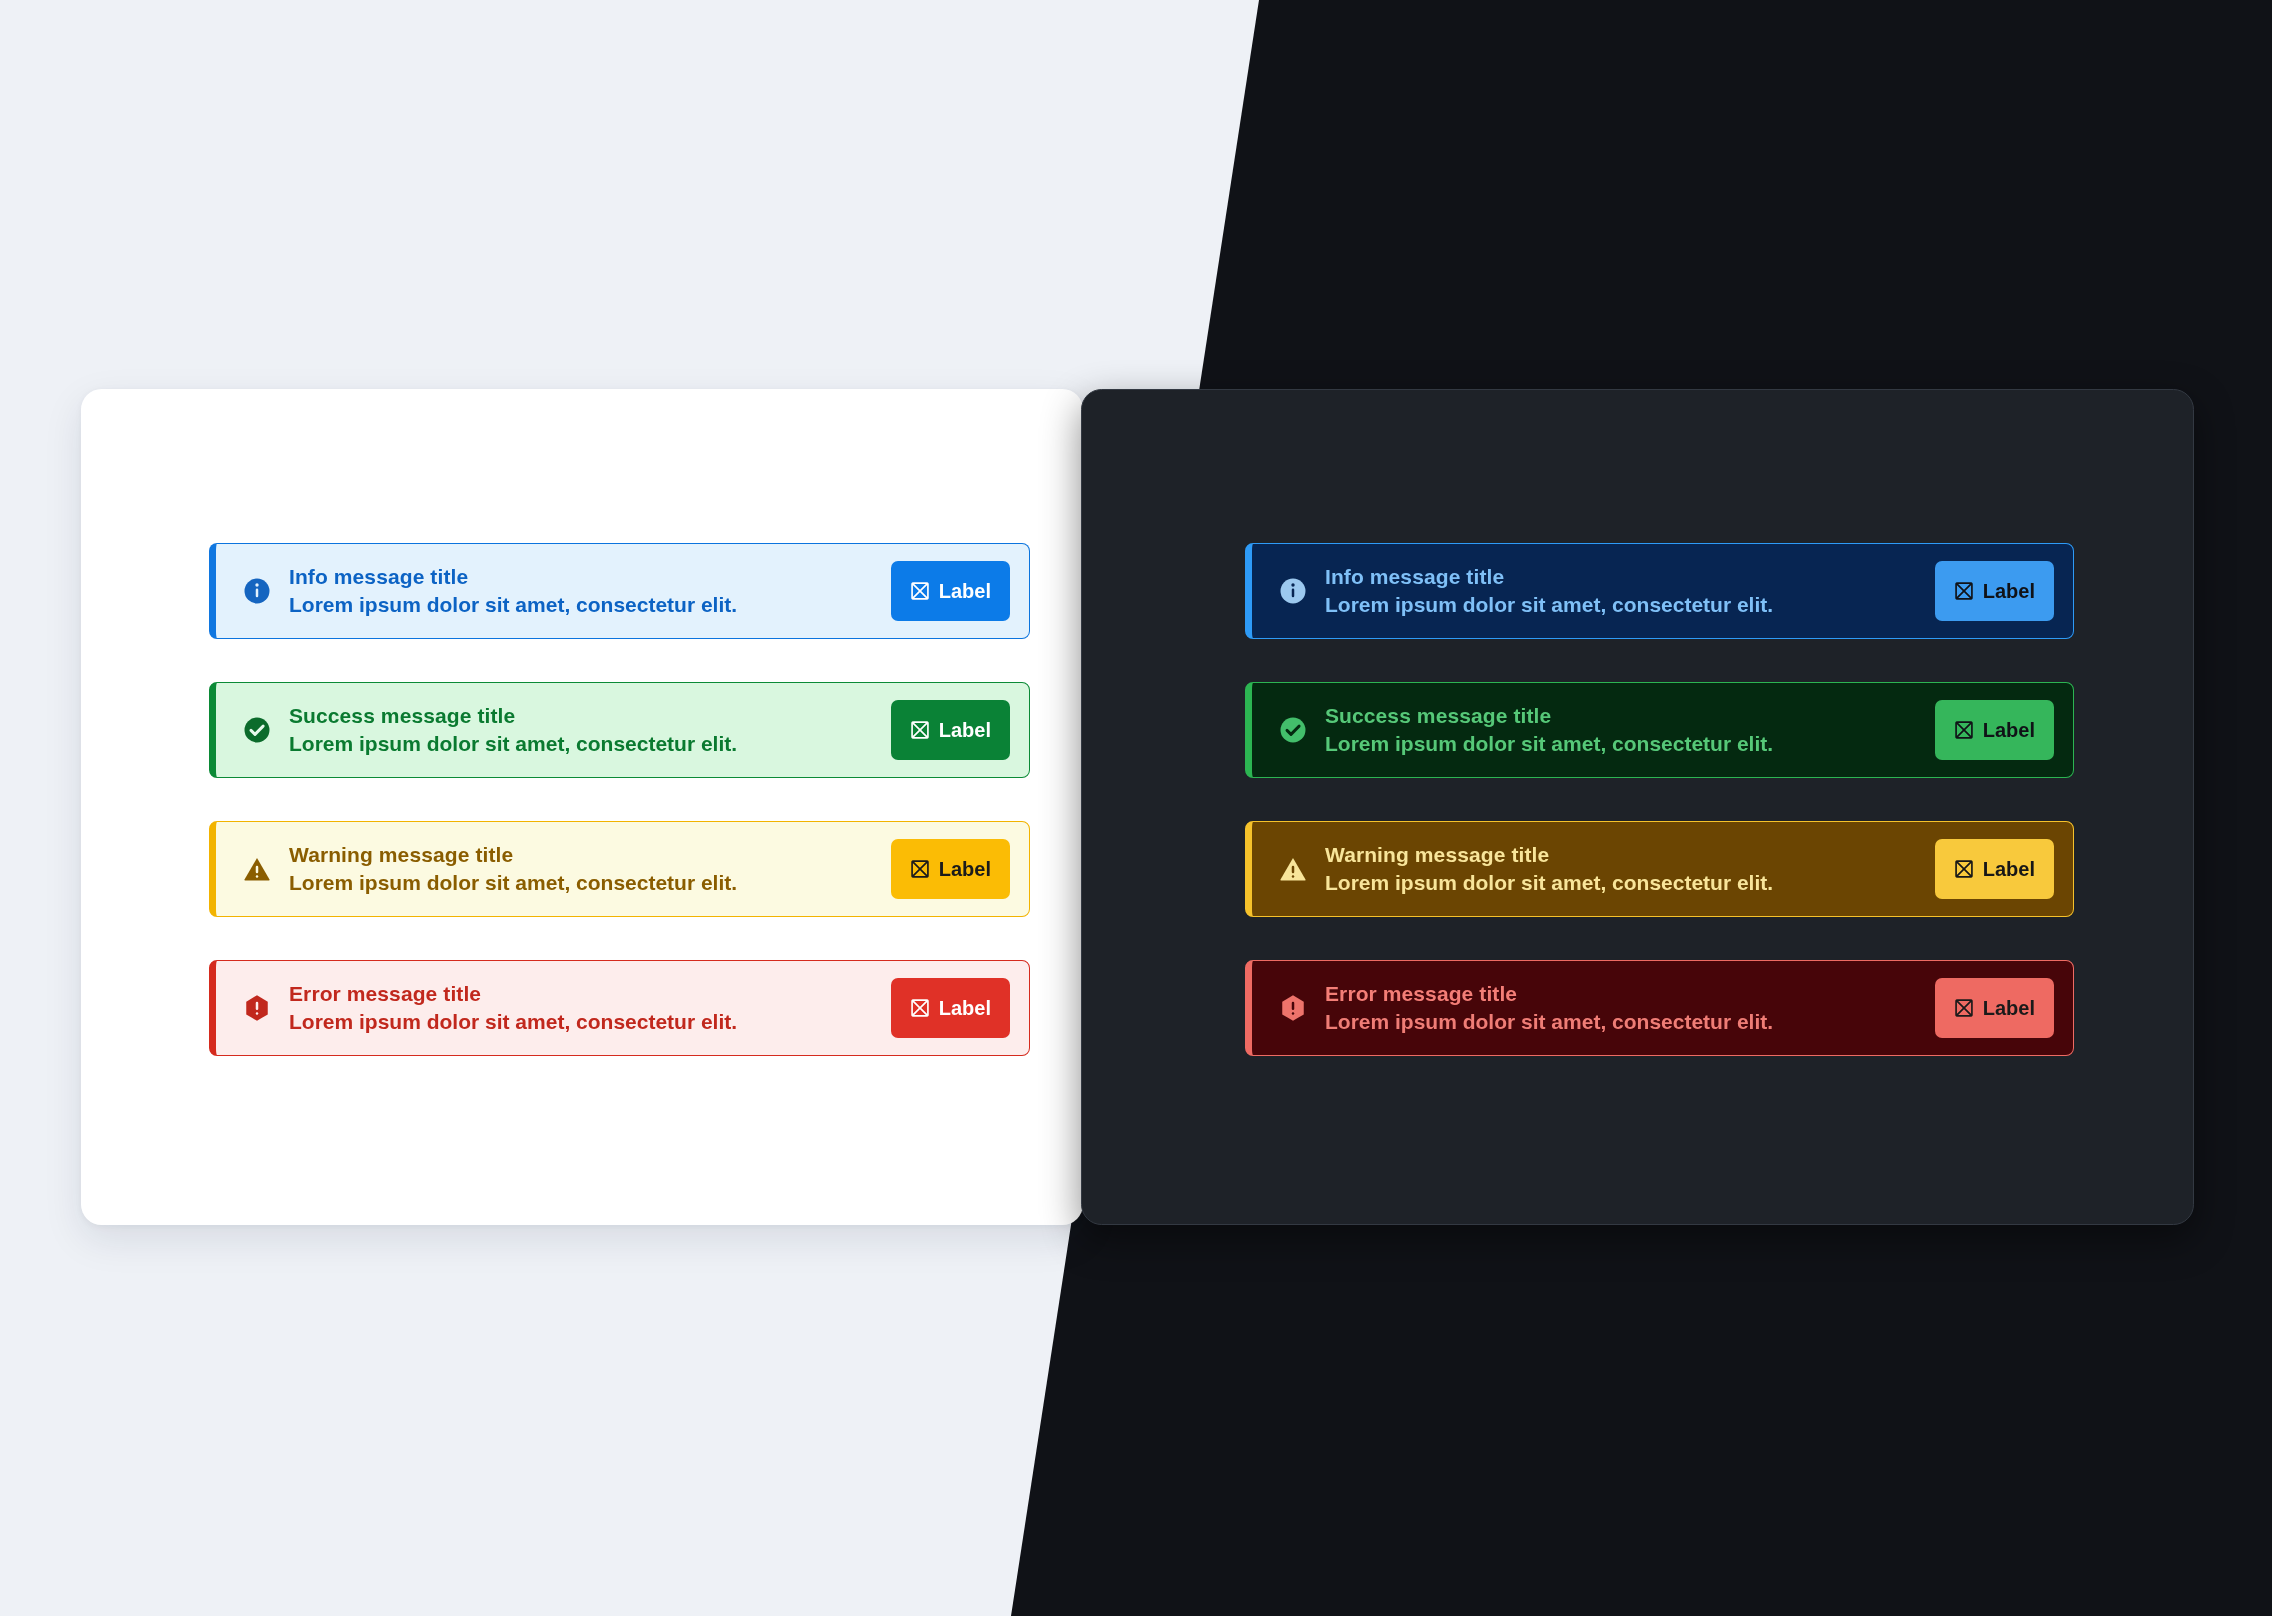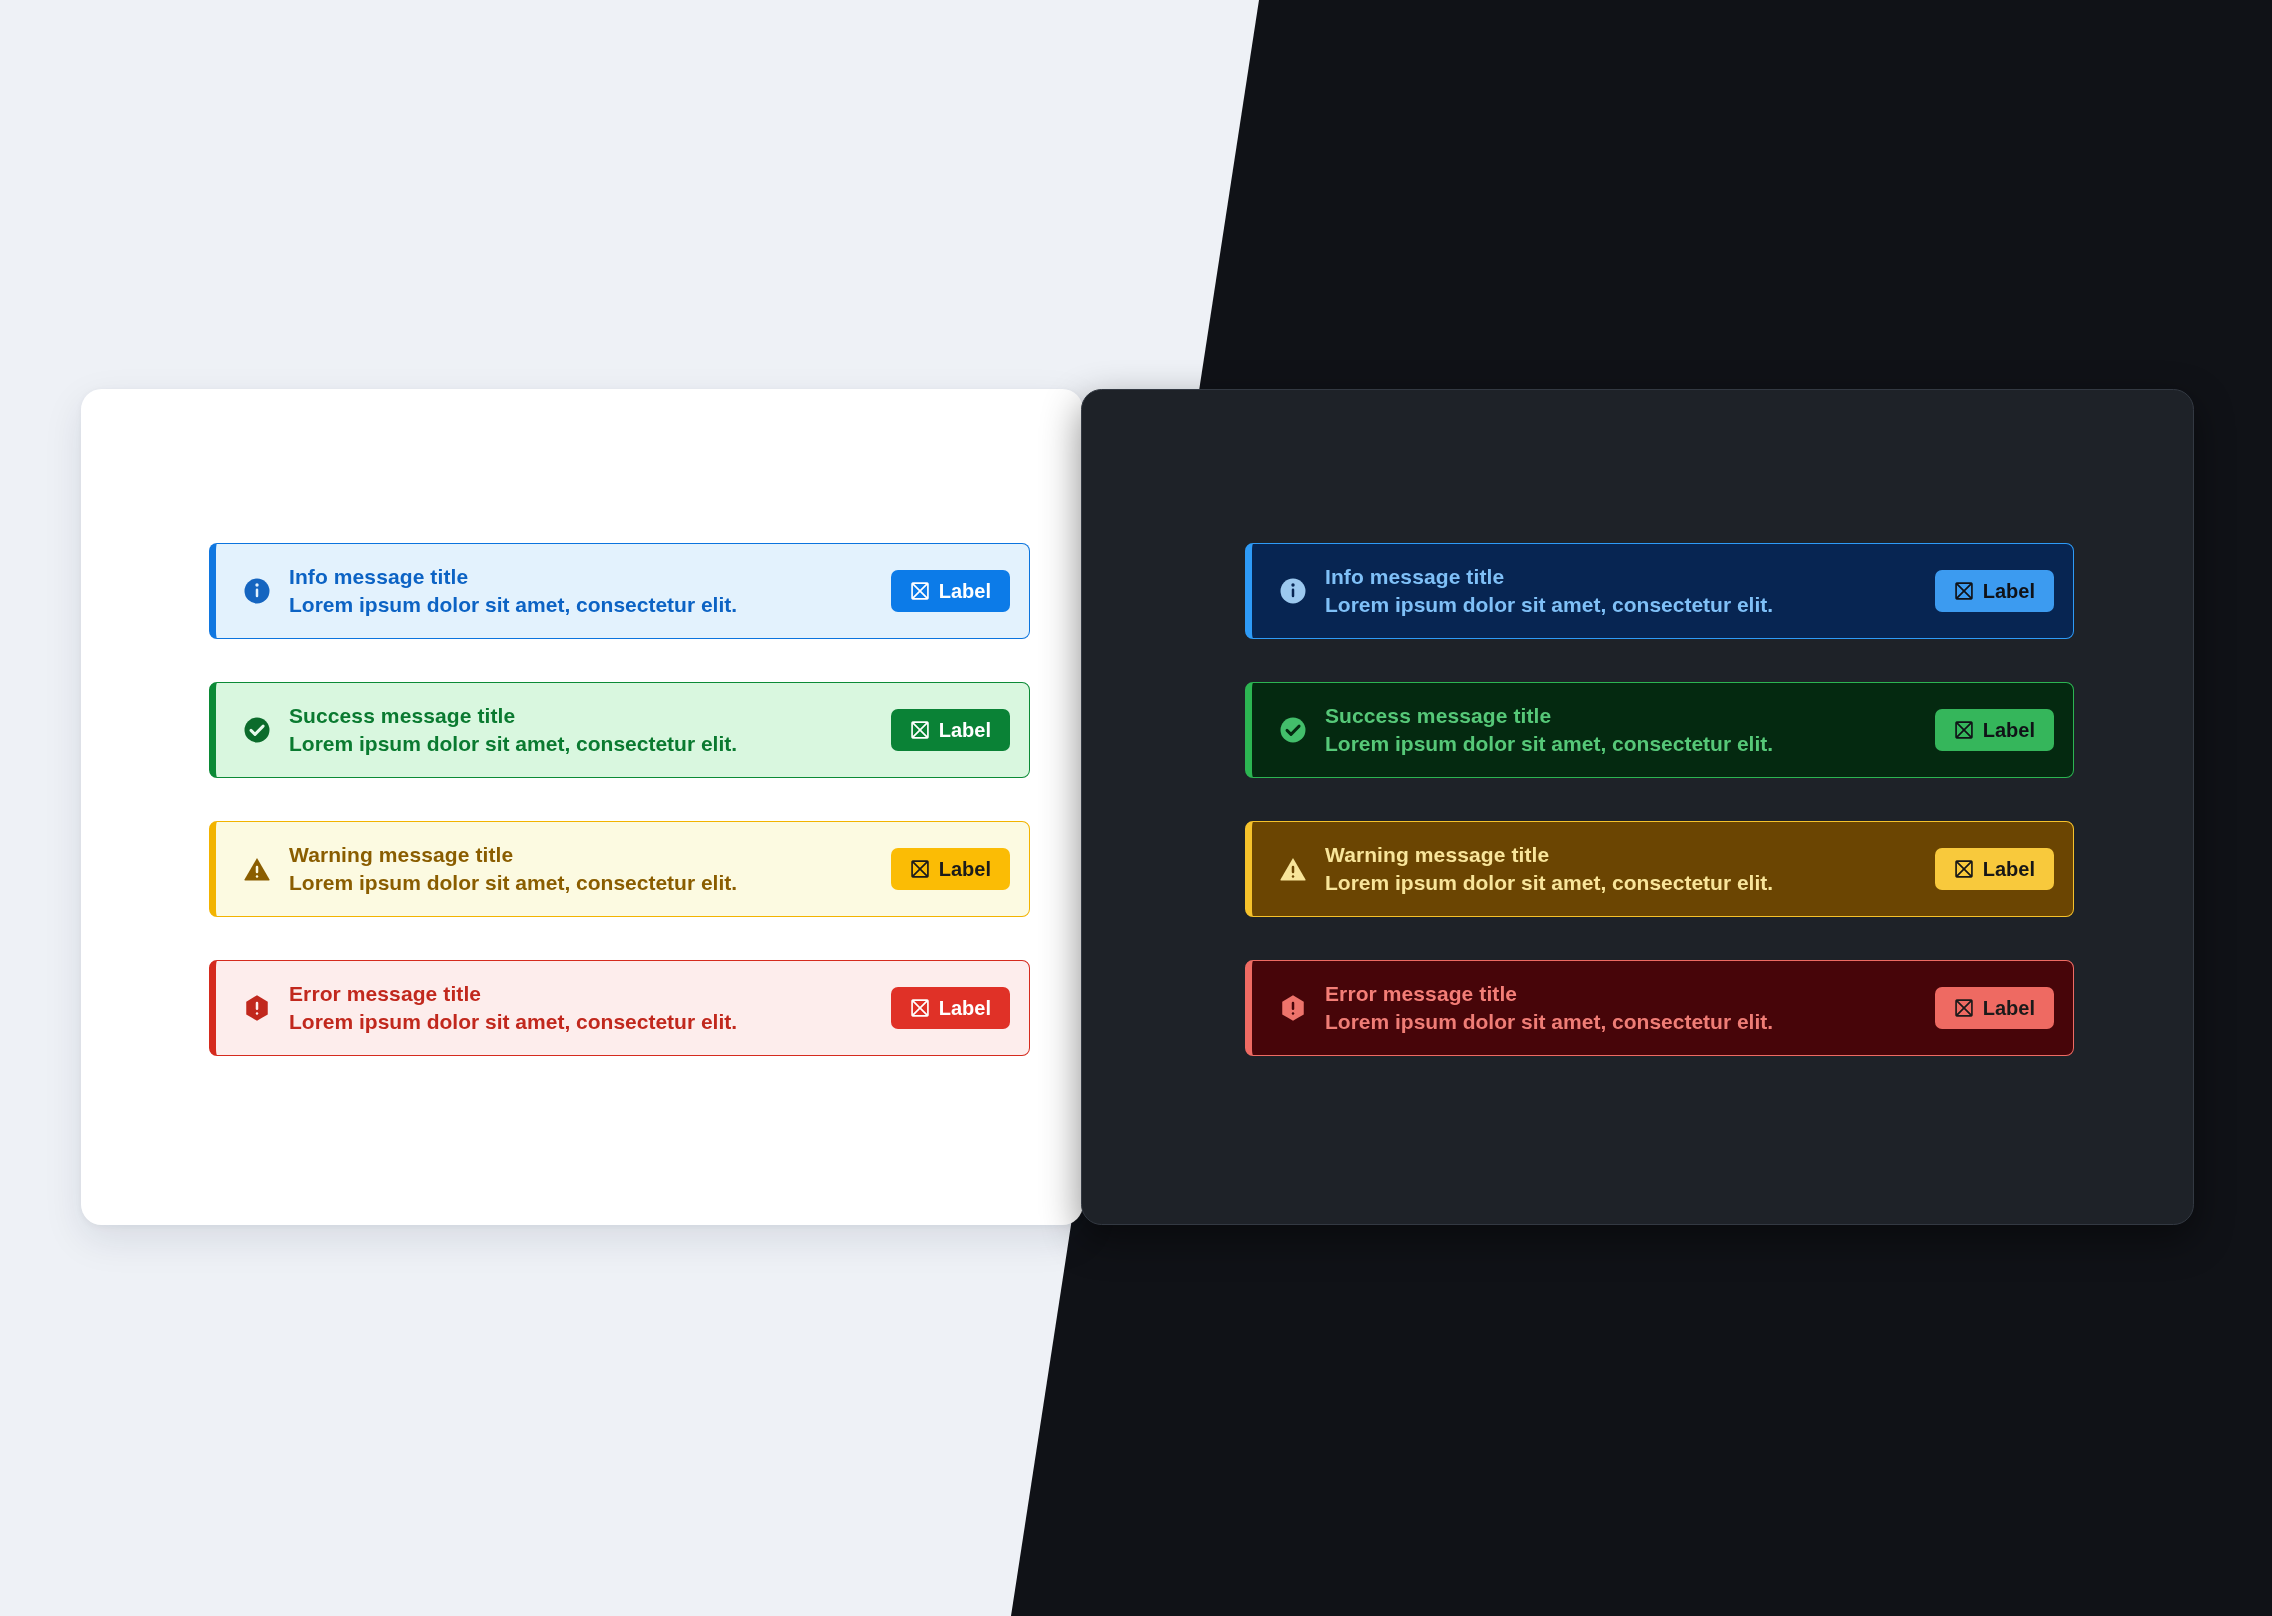--- a/index.html
+++ b/index.html
@@ -106,21 +106,21 @@
   }
 
   
   .alert-action {
     flex: 0 0 auto;
     margin-left: 22px;
     display: inline-flex;
     align-items: center;
     justify-content: center;
     gap: 8.7px;
-    height: 42px;
+    height: 60px;
     padding: 8px 19px;
     border: none;
     border-radius: 7px;
     font-family: "Liberation Sans", sans-serif;
     font-size: 20px;
     font-weight: bold;
     cursor: pointer;
     white-space: nowrap;
   }
   .btn-ph-icon { display: block; width: 20px; height: 20px; }

